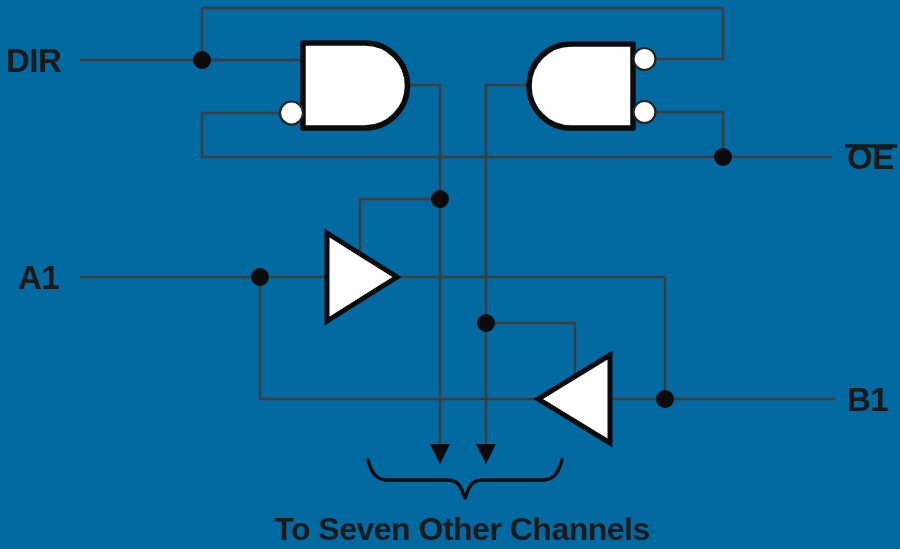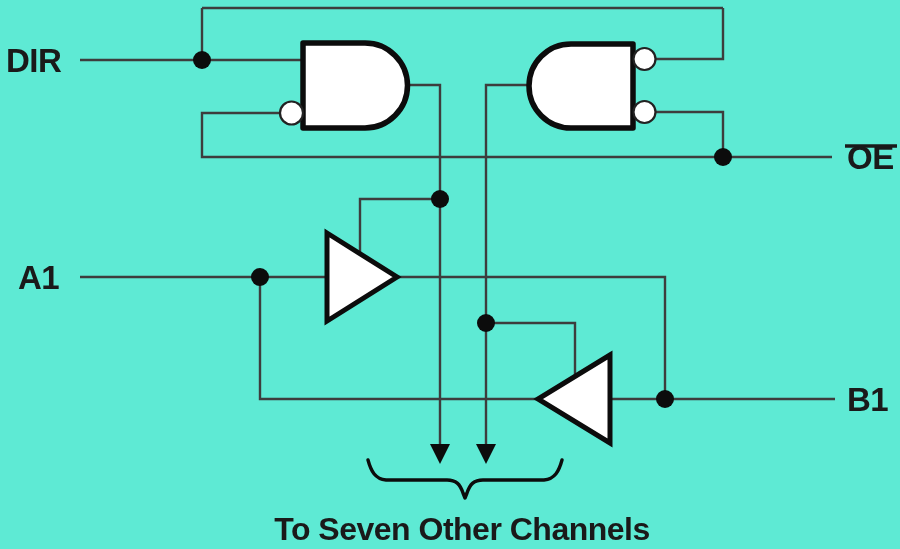--- a/index.html
+++ b/index.html
@@ -4,21 +4,21 @@
 <style>
   html, body {
     margin: 0;
     padding: 0;
     background: #ffffff;
   }
   .stage {
     position: relative;
     width: 900px;
     height: 549px;
-    background: #5eead4;
+    background: #0369a1;
     font-family: "Liberation Sans", "DejaVu Sans", sans-serif;
   }
   svg { display: block; }
   .wire {
     stroke: #3d3d3d;
     stroke-width: 2.4;
     fill: none;
   }
   .shape {
     stroke: #0c0c0c;

